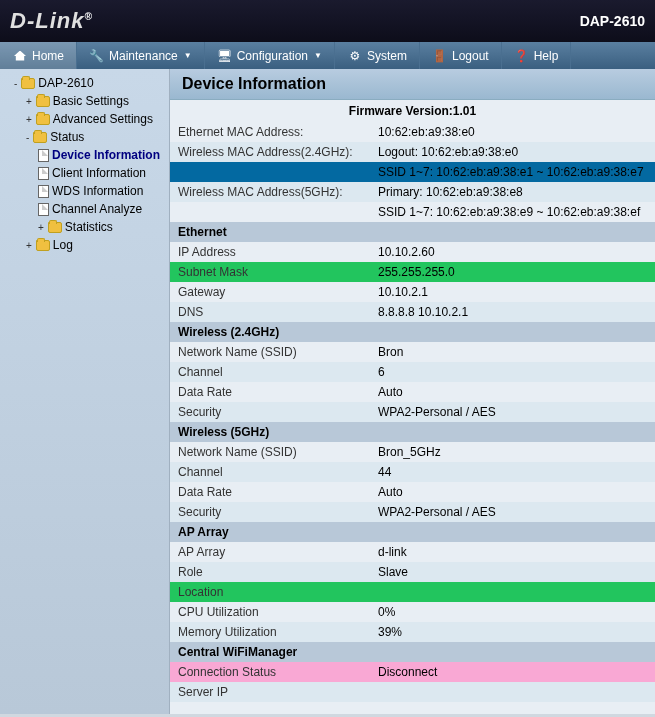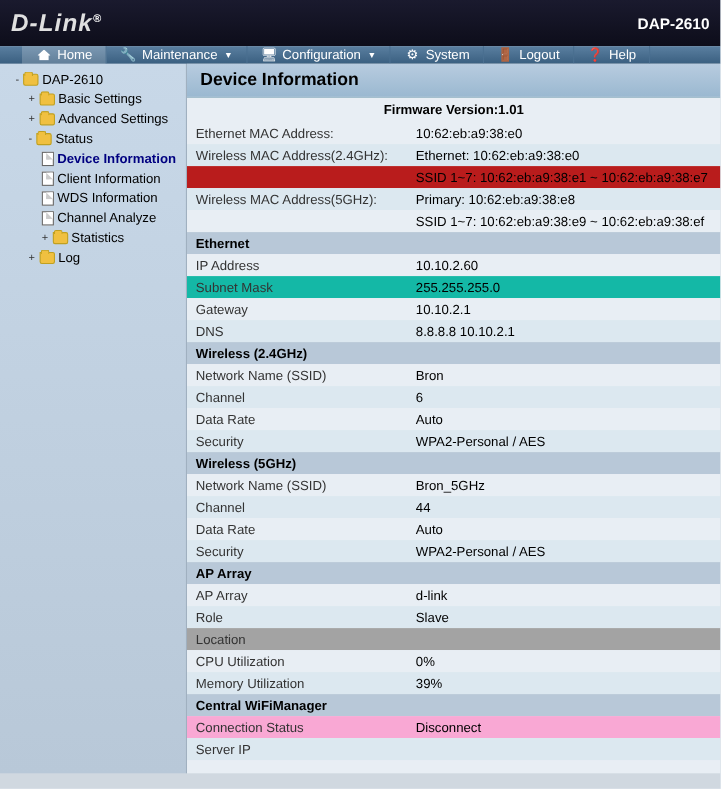--- a/index.html
+++ b/index.html
@@ -5,21 +5,21 @@
     * { margin: 0; padding: 0; box-sizing: border-box; }
     body { font-family: Arial, sans-serif; font-size: 12px; background: #d0d8e0; width: 655px; height: 717px; overflow: hidden; }
 
     
     .header { background: linear-gradient(to bottom, #1a1a2e, #0d0d1a); height: 42px; display: flex; align-items: center; padding: 0 10px; }
     .header-logo { color: white; font-size: 22px; font-weight: bold; font-style: italic; letter-spacing: 1px; }
     .header-logo span { color: #e0e0e0; }
     .header-model { color: white; font-size: 14px; margin-left: auto; font-weight: bold; }
 
     
-    .navbar { background: linear-gradient(to bottom, #5a7fa0, #3a5f80); height: 16px; display: flex; align-items: stretch; padding-left: 20px; }
+    .navbar { background: linear-gradient(to bottom, #5a7fa0, #3a5f80); height: 27px; display: flex; align-items: stretch; }
     .nav-item { display: flex; align-items: center; padding: 0 12px; color: white; font-size: 12px; cursor: pointer; border-right: 1px solid #4a6f90; gap: 4px; }
     .nav-item.active { background: rgba(255,255,255,0.2); }
     .nav-icon { width: 16px; height: 16px; display: inline-flex; align-items: center; justify-content: center; }
     .home-icon { background: #fff; width: 12px; height: 10px; clip-path: polygon(50% 0%, 0% 55%, 15% 55%, 15% 100%, 85% 100%, 85% 55%, 100% 55%); }
     .nav-arrow { font-size: 8px; margin-left: 2px; }
 
     
     .main { display: flex; height: calc(717px - 72px); }
 
     
@@ -162,42 +162,42 @@
       <tbody id="table-body">
       <tr class="data-row">
             <td colspan="2" style="text-align: center; font-weight: bold; background: rgb(232, 238, 244); padding: 4px 8px;">Firmware Version:1.01</td>
           </tr>
           <tr class="data-row" style="background: rgb(232, 238, 244);">
             <td class="row-label">Ethernet MAC Address:</td>
             <td class="row-value">10:62:eb:a9:38:e0</td>
           </tr>
           <tr class="data-row" style="background: rgb(220, 232, 240);">
             <td class="row-label">Wireless MAC Address(2.4GHz):</td>
-            <td class="row-value">Ethernet: 10:62:eb:a9:38:e0</td>
-          </tr>
-          <tr class="data-row" style="background: #b91c1c;">
+            <td class="row-value">Logout: 10:62:eb:a9:38:e0</td>
+          </tr>
+          <tr class="data-row" style="background: #0369a1;">
             <td class="row-label"></td>
             <td class="row-value">SSID 1~7: 10:62:eb:a9:38:e1 ~ 10:62:eb:a9:38:e7</td>
           </tr>
           <tr class="data-row" style="background: rgb(220, 232, 240); margin-top: 39px;">
             <td class="row-label">Wireless MAC Address(5GHz):</td>
             <td class="row-value">Primary: 10:62:eb:a9:38:e8</td>
           </tr>
           <tr class="data-row" style="background: rgb(232, 238, 244);">
             <td class="row-label"></td>
             <td class="row-value">SSID 1~7: 10:62:eb:a9:38:e9 ~ 10:62:eb:a9:38:ef</td>
           </tr>
           <tr>
             <td colspan="2" class="section-header">Ethernet</td>
           </tr>
           <tr class="data-row" style="background: rgb(232, 238, 244);">
             <td class="row-label">IP Address</td>
             <td class="row-value">10.10.2.60</td>
           </tr>
-          <tr class="data-row" style="background: #14b8a6;">
+          <tr class="data-row" style="background: #22c55e;">
             <td class="row-label">Subnet Mask</td>
             <td class="row-value">255.255.255.0</td>
           </tr>
           <tr class="data-row" style="background: rgb(232, 238, 244);">
             <td class="row-label">Gateway</td>
             <td class="row-value">10.10.2.1</td>
           </tr>
           <tr class="data-row" style="background: rgb(220, 232, 240);">
             <td class="row-label">DNS</td>
             <td class="row-value">8.8.8.8 10.10.2.1</td>
@@ -244,21 +244,21 @@
             <td colspan="2" class="section-header">AP Array</td>
           </tr>
           <tr class="data-row" style="background: rgb(232, 238, 244);">
             <td class="row-label">AP Array</td>
             <td class="row-value">d-link</td>
           </tr>
           <tr class="data-row" style="background: rgb(220, 232, 240); padding-left: 43px;">
             <td class="row-label">Role</td>
             <td class="row-value">Slave</td>
           </tr>
-          <tr class="data-row" style="background: #a3a3a3;">
+          <tr class="data-row" style="background: #22c55e;">
             <td class="row-label">Location</td>
             <td class="row-value"></td>
           </tr>
           <tr class="data-row" style="background: rgb(232, 238, 244);">
             <td class="row-label">CPU Utilization</td>
             <td class="row-value">0%</td>
           </tr>
           <tr class="data-row" style="background: rgb(220, 232, 240);">
             <td class="row-label">Memory Utilization</td>
             <td class="row-value">39%</td>

